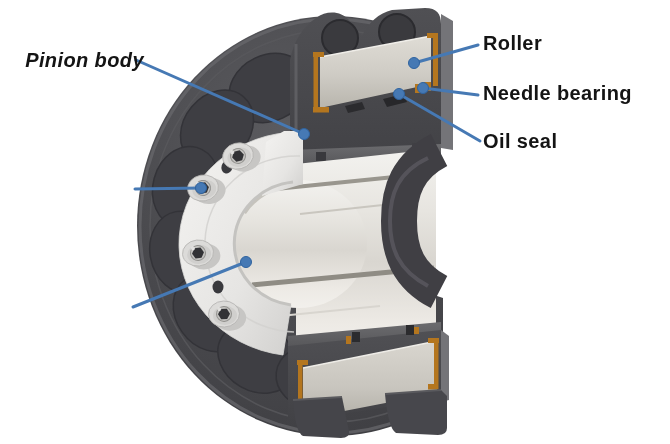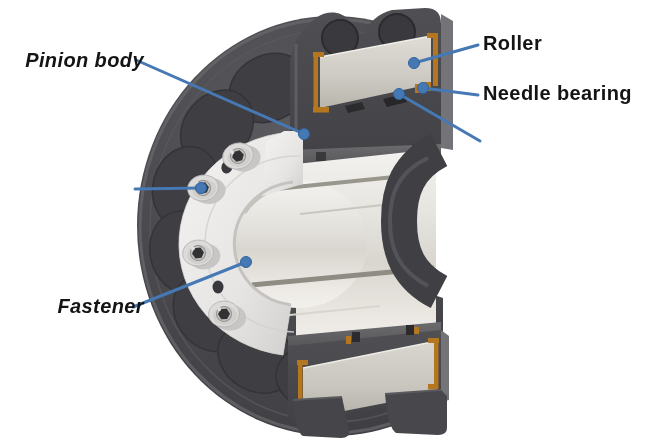--- a/index.html
+++ b/index.html
@@ -211,17 +211,17 @@
     <line class="leader" x1="478" y1="95" x2="423" y2="88"></line>
     <circle class="leader-dot" cx="423" cy="88" r="5.5"></circle>
   </g>
   <g>
     <line class="leader" x1="480" y1="141" x2="399" y2="94"></line>
     <circle class="leader-dot" cx="399" cy="94" r="5.5"></circle>
   </g>
 </svg>
 
   <div class="label label-left" style="top:50px;">Pinion body</div>
-  <div class="label label-left" style="top:296px;">Fastener</div>
   <div class="label label-right" style="top:33px;">Roller</div>
   <div class="label label-right" style="top:83px;text-align:right;">Needle bearing</div>
+  <div class="label label-right" style="top:131px;">Oil seal</div>
 
 </div>
 
 </body></html>

